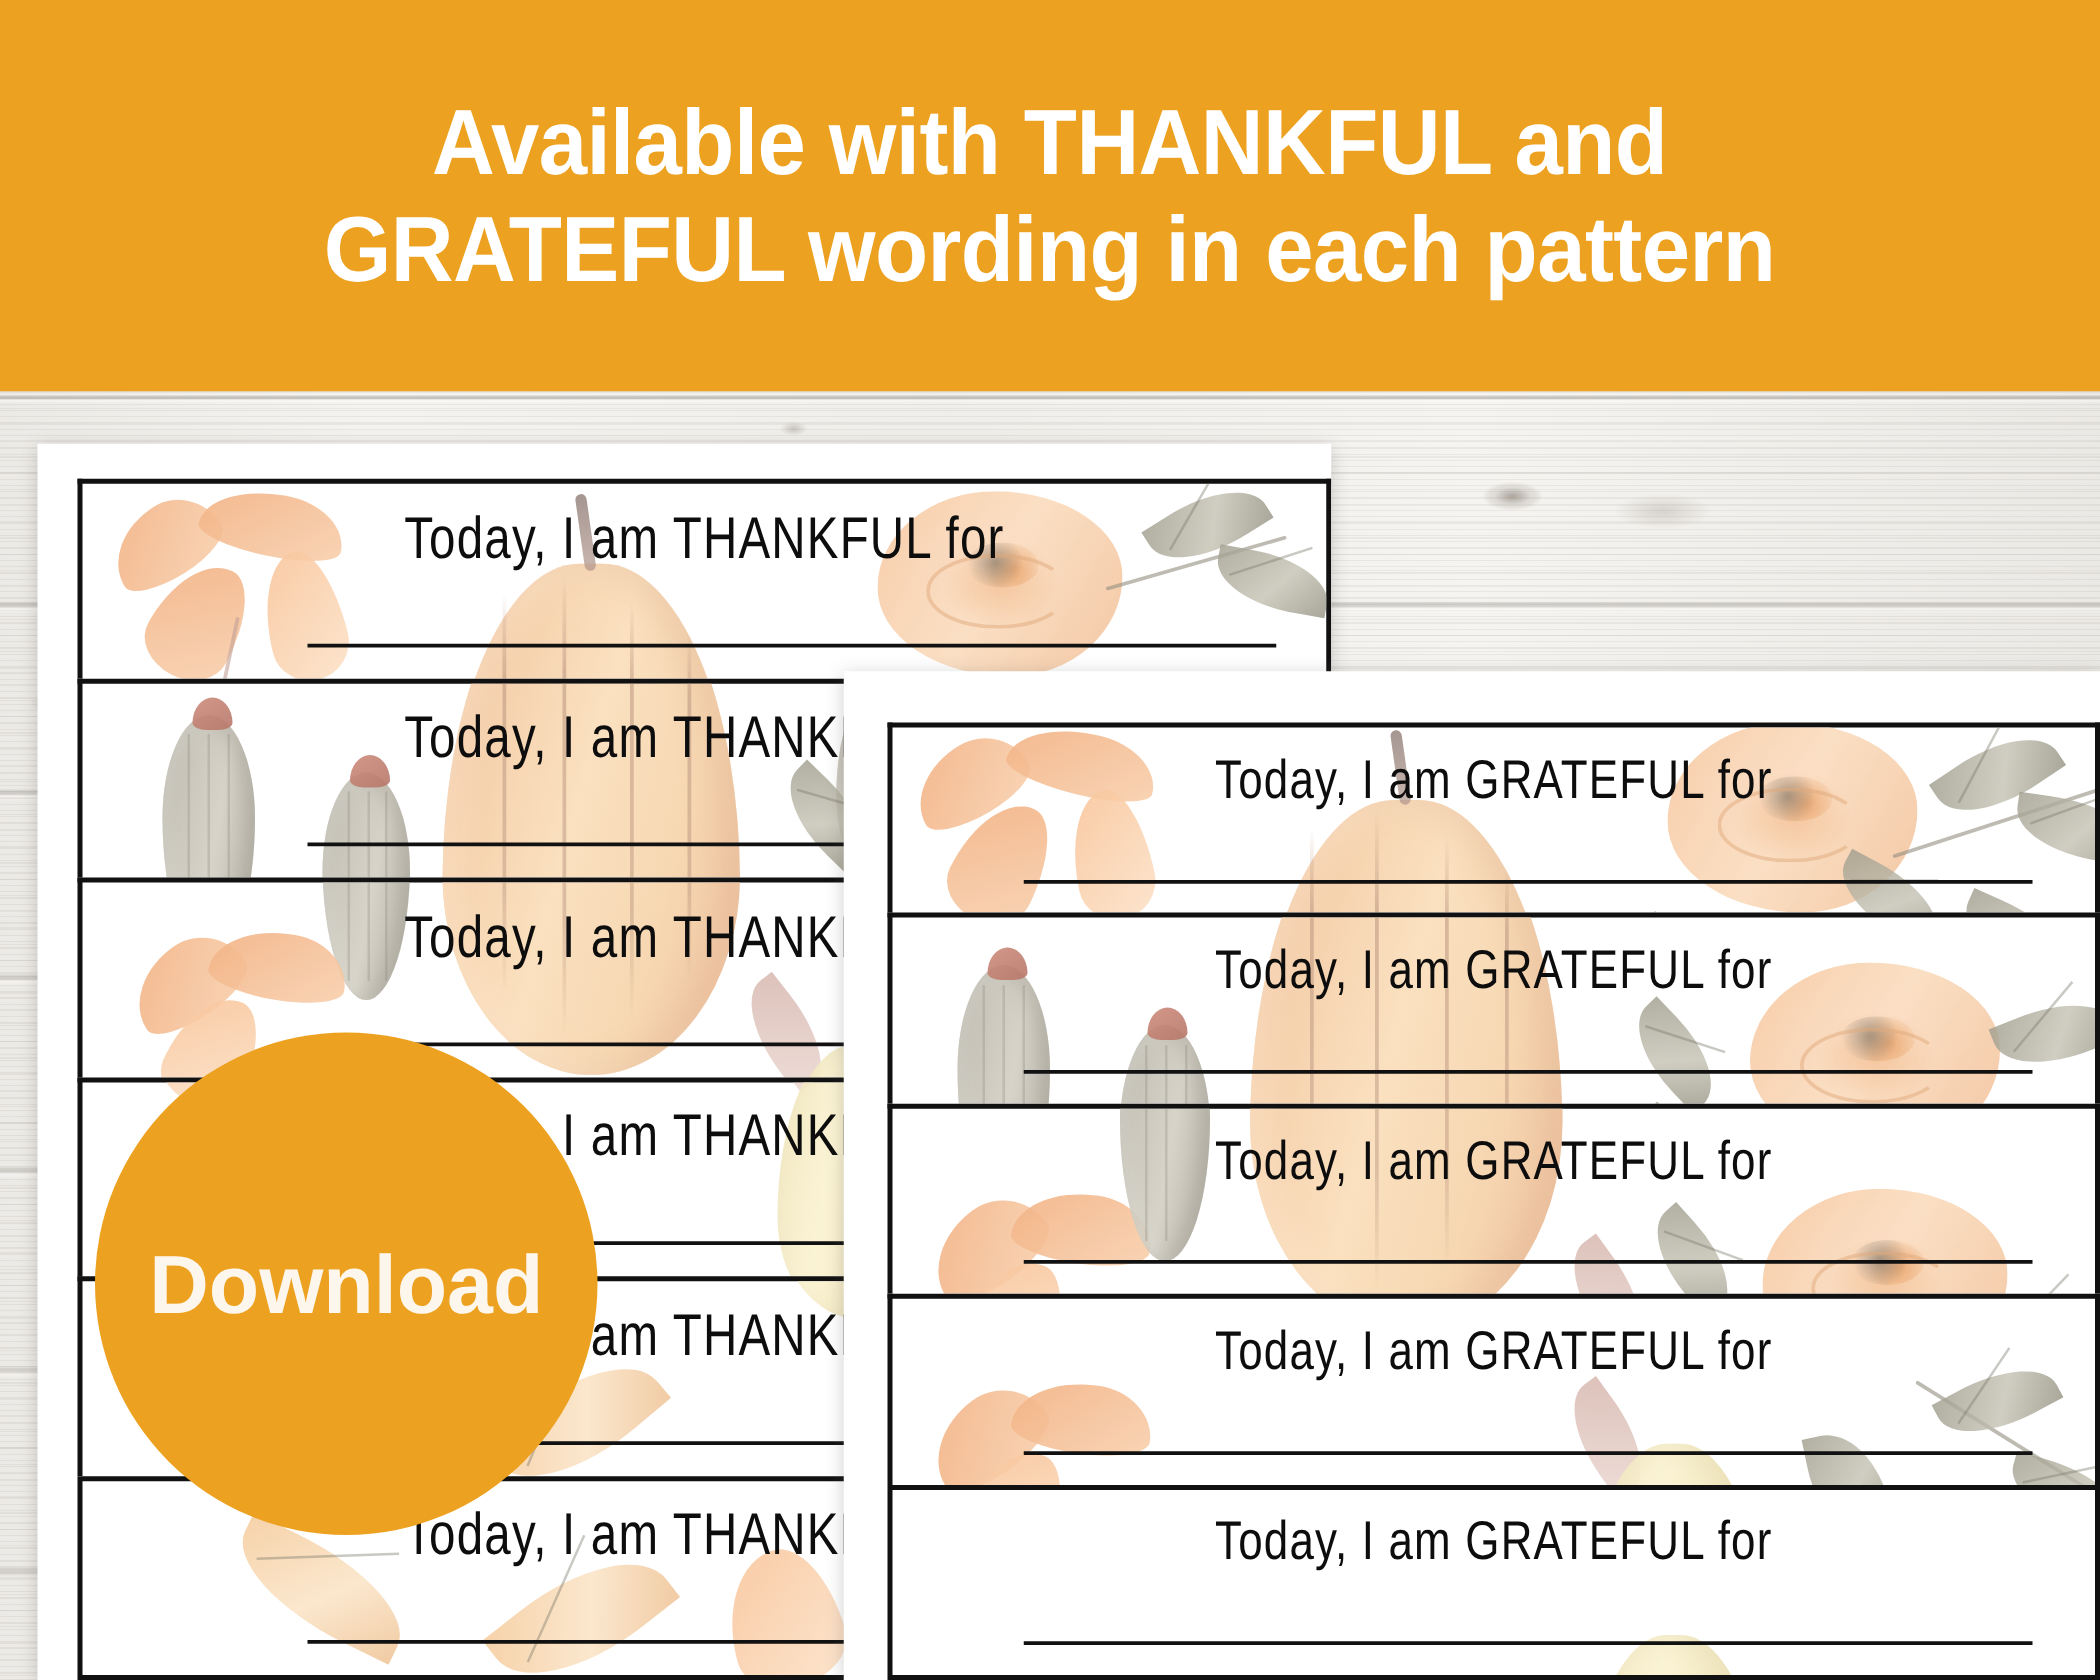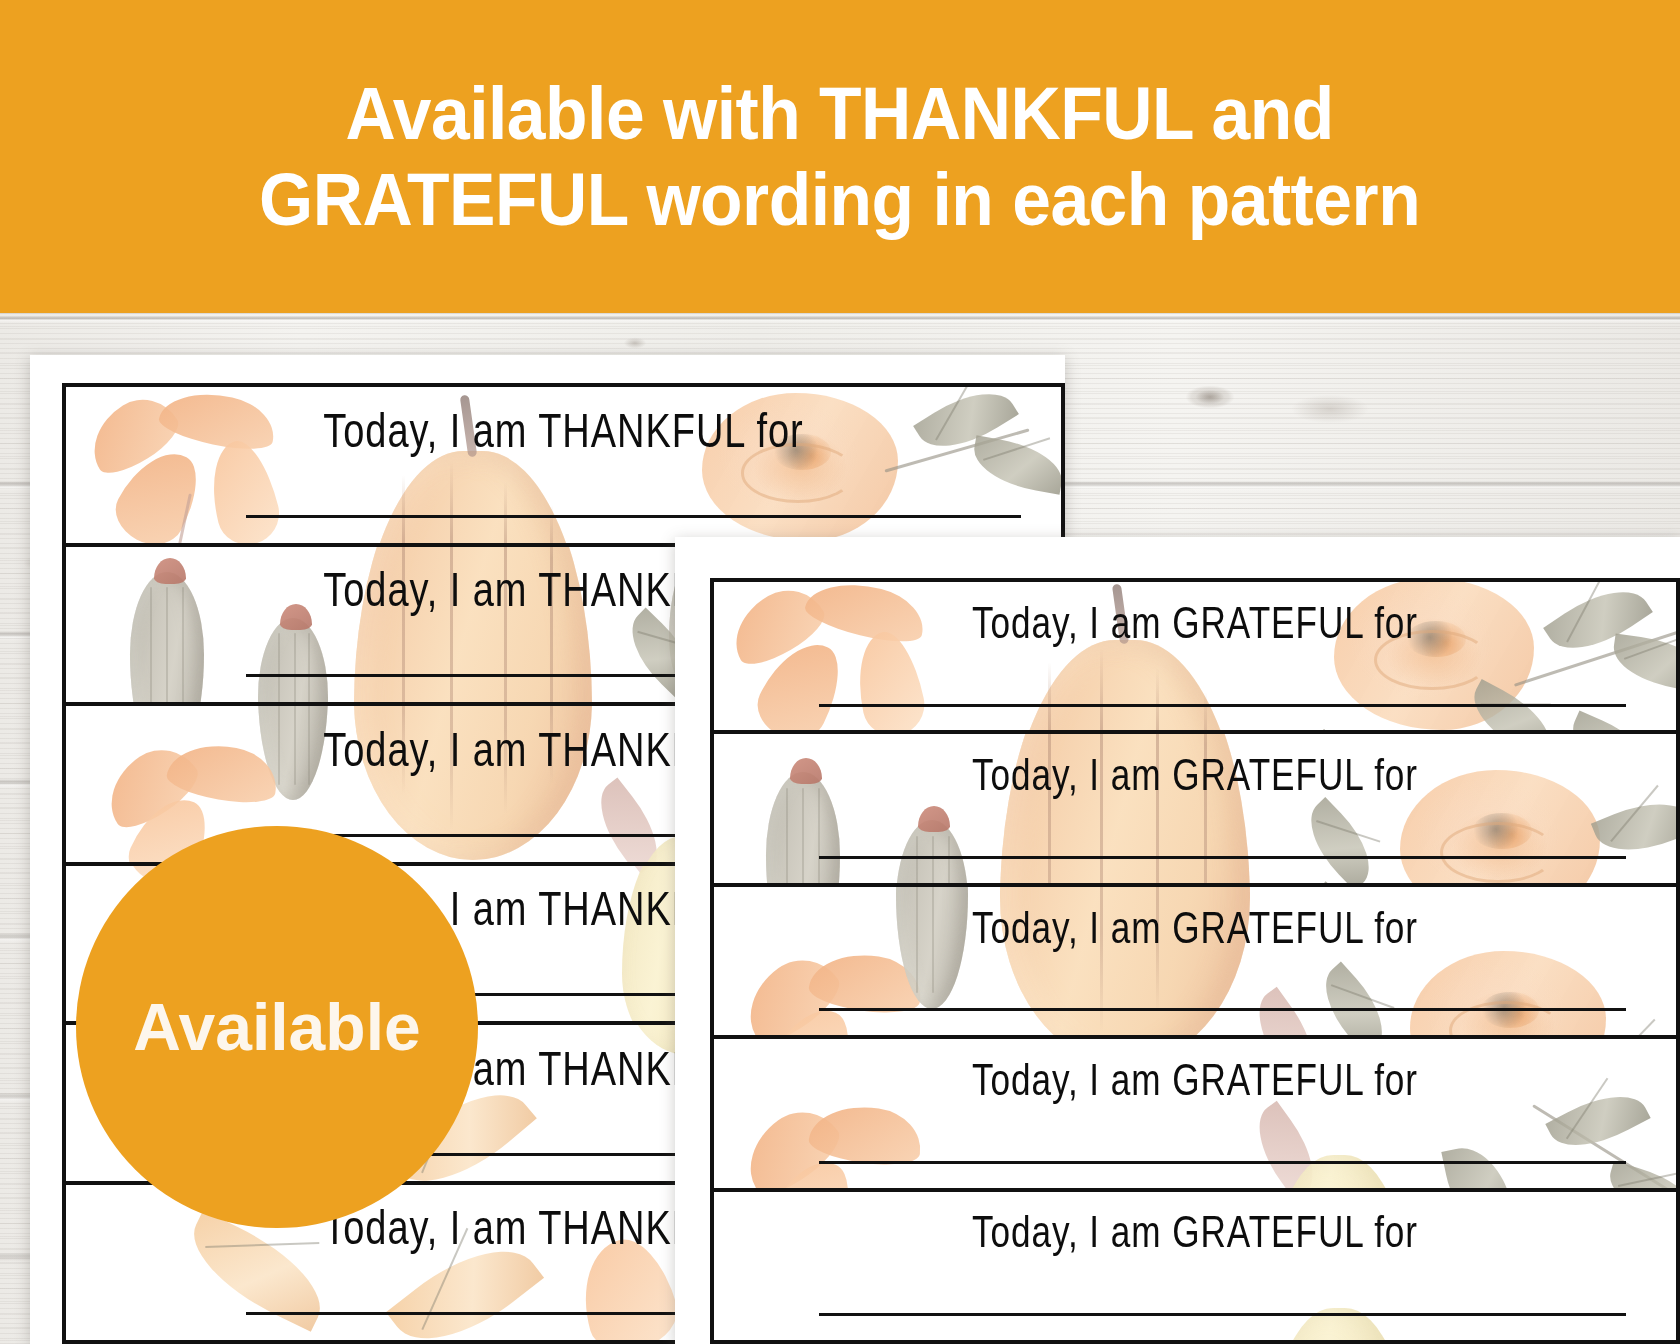--- a/index.html
+++ b/index.html
@@ -598,14 +598,14 @@
         </div>
         <div class="strip-text">Today, I am GRATEFUL for</div>
         <div class="write-line"></div>
       </div>
 
     </div>
   </div>
 </div>
 
 <div id="badge">
-  <div class="badge-line">Available</div>
+  <div class="badge-line">Download</div>
 </div>
 
 </body></html>

